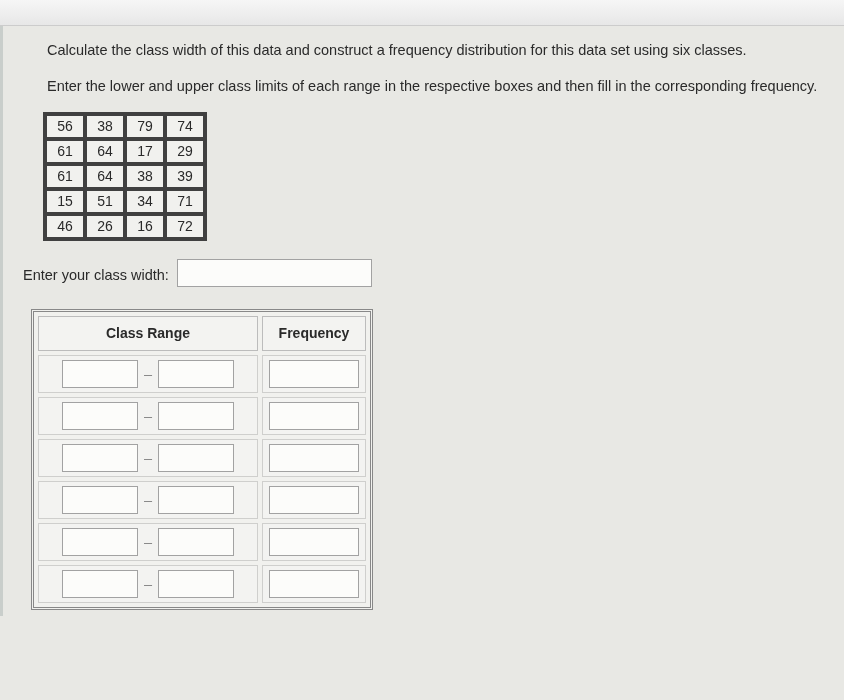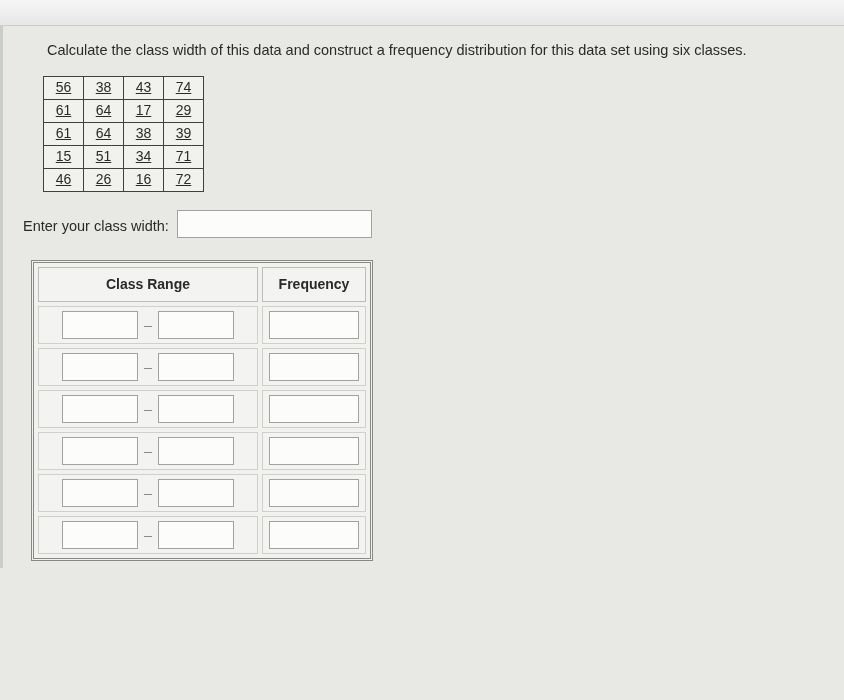--- a/index.html
+++ b/index.html
@@ -23,28 +23,27 @@
       border-left: 3px solid #c9cecb;
     }
     .para { margin-bottom: 14px; margin-left: 24px; }
     .data-grid {
       border: 1px solid #7a7a7a;
       border-collapse: collapse;
       margin-bottom: 18px;
       margin-left: 20px;
     }
     .data-grid td {
-      border: 1px solid #404040;
+      border: 4px solid #404040;
       width: 40px;
       height: 23px;
       text-align: center;
       font-size: 14px;
       color: #2a2a2a;
       background: #f1f1ee;
-      text-decoration: underline;
     }
     .cw-row {
       display: flex;
       align-items: flex-end;
       gap: 8px;
       margin-bottom: 22px;
     }
     .txt-input {
       height: 28px;
       border: 1px solid #a2a2a2;
@@ -83,27 +82,28 @@
     .dash { color: #8a8a8a; padding: 0 6px; display: inline-block; vertical-align: middle; }
     .freq-in { width: 90px; height: 28px; }
   </style>
 </head>
 <body>
 
 <div class="topbar"></div>
 
 <div class="content">
   <p class="para">Calculate the class width of this data and construct a frequency distribution for this data set using six classes.</p>
+  <p class="para">Enter the lower and upper class limits of each range in the respective boxes and then fill in the corresponding frequency.</p>
 
   <table class="data-grid">
     <tbody id="dg-body">
         <tr>
           <td>56</td>
           <td>38</td>
-          <td>43</td>
+          <td>79</td>
           <td>74</td>
         </tr>
         <tr>
           <td>61</td>
           <td>64</td>
           <td>17</td>
           <td>29</td>
         </tr>
         <tr>
           <td>61</td>

